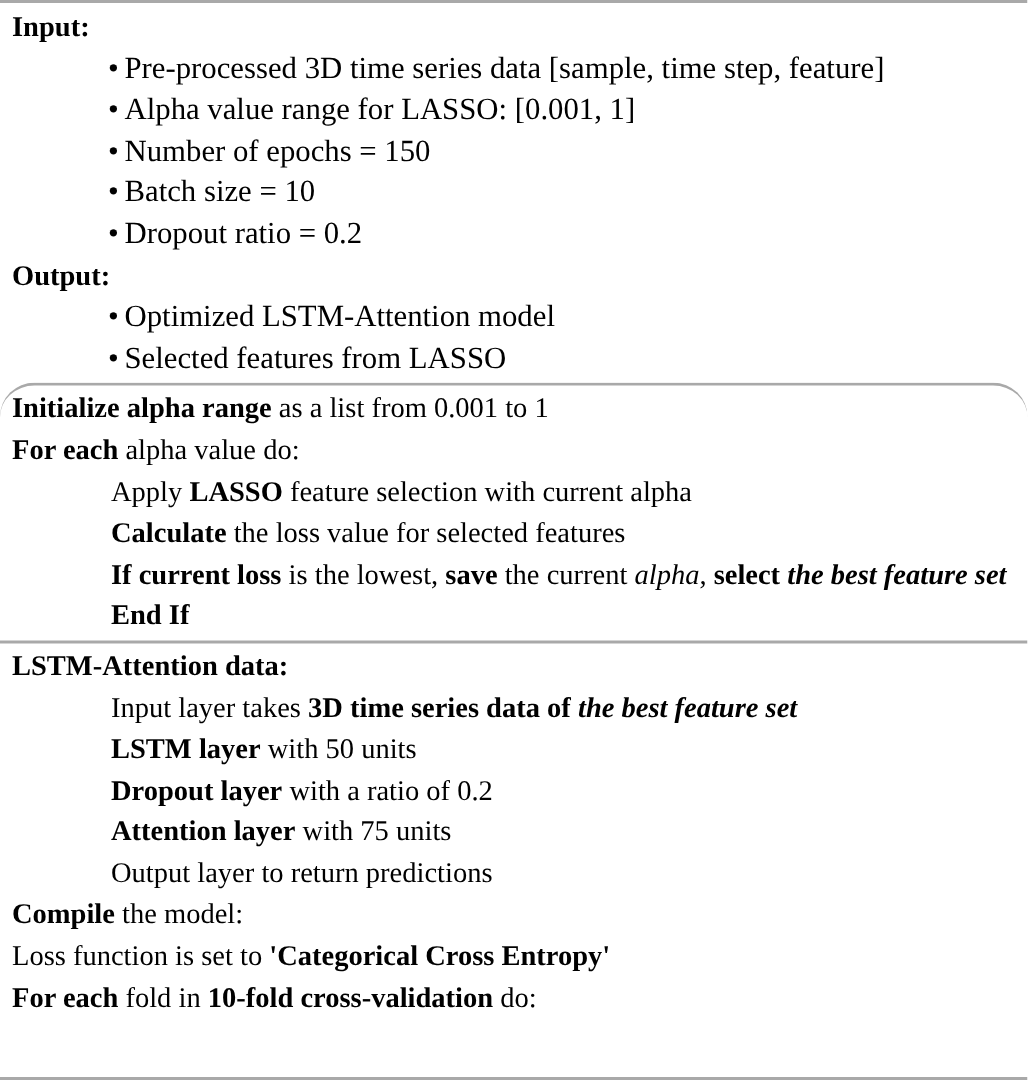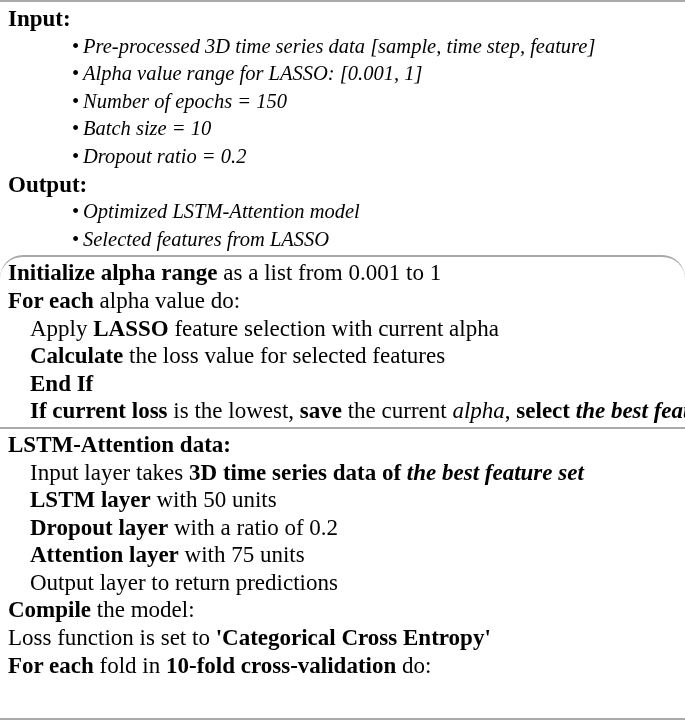--- a/index.html
+++ b/index.html
@@ -30,21 +30,21 @@
   }
   .section + .section {
     border-top: 2px solid #a9a9a9;
   }
 
   .sec-io      { padding-top: 3px; padding-bottom: 2px; }
   .sec-lasso   { padding-top: 2px; padding-bottom: 2px; border-radius: 23px; }
   .sec-model   { padding-top: 2px; padding-bottom: 3px; }
 
   .line {
-    font-size: 23px;
+    font-size: 19px;
     line-height: 27.6px;
     white-space: nowrap;
     padding-left: 8px;
   }
 
   .hdr { font-weight: bold; }
 
   .bullet-line {
     padding-left: 72px;
     position: relative;
@@ -52,24 +52,23 @@
     line-height: 27.6px;
     white-space: nowrap;
   }
   .bullet-line .bullet {
     position: absolute;
     left: 72px;
     top: 0;
   }
   .bullet-line .btext {
     padding-left: 11px;
-    font-style: italic;
   }
 
-  .ind1 { padding-left: 30px; }
+  .ind1 { padding-left: 30px; margin-left: 44px; }
 
   b  { font-weight: bold; }
   i  { font-style: italic; }
   .bi { font-weight: bold; font-style: italic; }
 </style>
 </head>
 <body>
 
 <div class="algo-table">
 
@@ -126,25 +125,25 @@
 
     <div class="line ind1">
       <span>Apply </span><b>LASSO</b><span> feature selection with current alpha</span>
     </div>
 
     <div class="line ind1">
       <b>Calculate</b><span> the loss value for selected features</span>
     </div>
 
     <div class="line ind1">
-      <b>End If</b>
+      <b>If current loss</b><span> is the lowest, </span><b>save</b><span> the current </span><i>alpha</i><span>, </span><b>select</b><span> </span><span class="bi">the best feature set</span>
     </div>
 
     <div class="line ind1">
-      <b>If current loss</b><span> is the lowest, </span><b>save</b><span> the current </span><i>alpha</i><span>, </span><b>select</b><span> </span><span class="bi">the best feature set</span>
+      <b>End If</b>
     </div>
 
   </div>
 
   <div class="section sec-model">
 
     <div class="line">
       <b>LSTM-Attention data:</b>
     </div>
 

